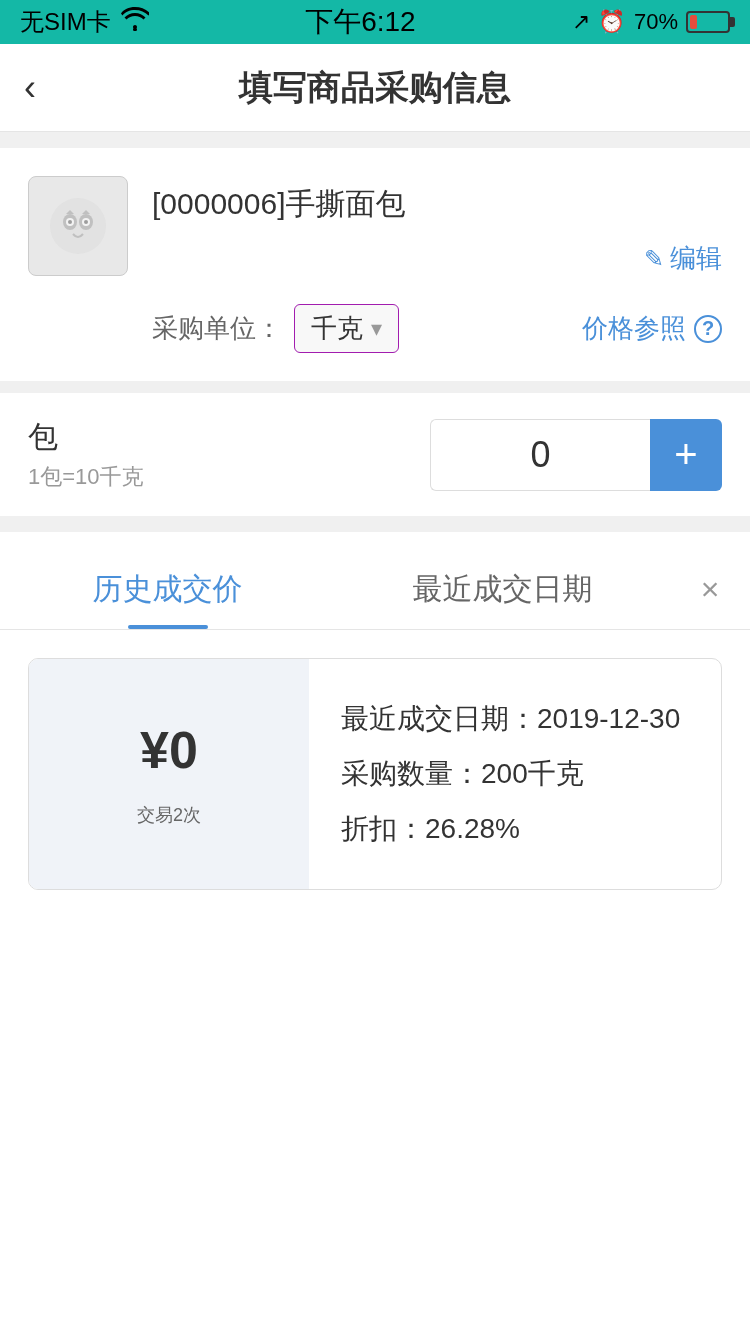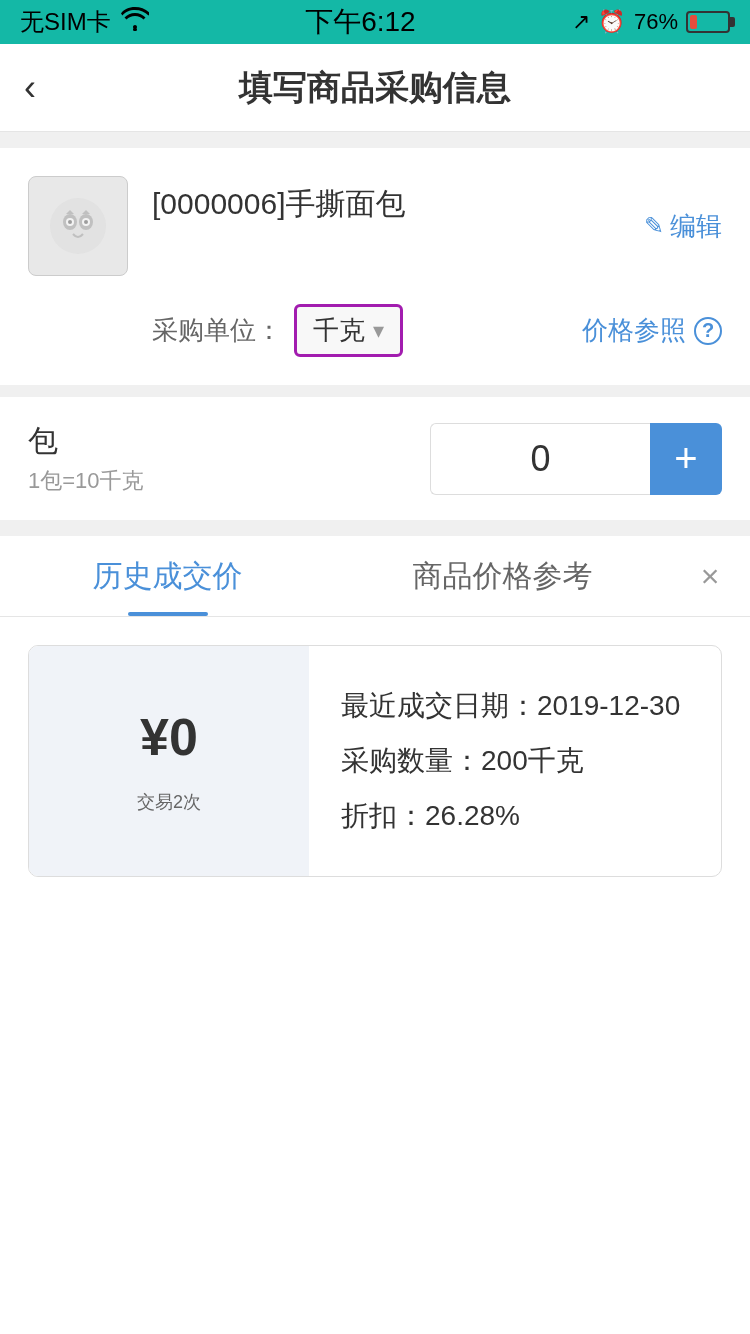--- a/index.html
+++ b/index.html
@@ -95,21 +95,21 @@
     
     .product-card {
       background: #fff;
       margin-top: 16px;
       padding: 28px 28px;
       display: flex;
       flex-direction: column;
     }
     .product-header {
       display: flex;
-      align-items: center;
+      align-items: flex-end;
       justify-content: space-between;
       margin-bottom: 20px;
     }
     .product-left {
       display: flex;
       align-items: flex-start;
       gap: 24px;
     }
     .product-image {
       width: 100px;
@@ -150,21 +150,21 @@
     }
     .unit-label {
       font-size: 26px;
       color: #666;
       margin-left: 124px;
       text-align: center;
     }
     .unit-select {
       display: inline-flex;
       align-items: center;
-      border: 3px solid #a21caf;
+      border: 1px solid #a21caf;
       border-radius: 6px;
       padding: 6px 16px;
       font-size: 26px;
       color: #333;
       background: #f8f8f8;
       gap: 8px;
       cursor: pointer;
       margin-left: 12px;
     }
     .price-ref {
@@ -239,21 +239,21 @@
       display: flex;
       align-items: center;
       justify-content: center;
       cursor: pointer;
     }
 
     
     .tabs-section {
       background: #fff;
       margin-top: 16px;
-      padding-top: 0;
+      padding-top: 17px;
     }
     .tabs-header {
       display: flex;
       align-items: center;
       border-bottom: 1px solid #e5e5e5;
       position: relative;
     }
     .tab-item {
       flex: 1;
       height: 80px;
@@ -349,21 +349,21 @@
     <span>
       <svg width="28" height="24" viewBox="0 0 28 24">
           <path d="M14 18c-1.1 0-2 .9-2 2s.9 2 2 2 2-.9 2-2-.9-2-2-2zm-8.5-5.5C7.6 10.4 10.6 9 14 9s6.4 1.4 8.5 3.5l2-2C22 8 18.2 6 14 6S6 8 3.5 10.5l2 2zm-4-4C4 5 8.6 3 14 3s10 2 13.5 5.5l2-2C25.5 2.5 20.1 0 14 0S2.5 2.5 0 6.5l1.5 2zm12.5 12c-1.1 0-2 .9-2 2s.9 2 2 2 2-.9 2-2-.9-2-2-2z" fill="#000"></path>
         </svg>
     </span>
   </div>
   <div class="status-bar-center">下午6:12</div>
   <div class="status-bar-right">
     <span style="font-size:22px;">↗</span>
     <span style="font-size:22px;">⏰</span>
-    <span>76%</span>
+    <span>70%</span>
     <div class="battery-icon">
       <div class="battery-fill"></div>
     </div>
   </div>
 </div>
 
 <div class="nav-bar">
   <div class="nav-back">‹</div>
   <div class="nav-title">填写商品采购信息</div>
 </div>
@@ -420,21 +420,21 @@
   </div>
 </div>
 
 <div class="tabs-section">
   <div class="tabs-header">
     <div class="tab-item active">
       <span>历史成交价</span>
       <div class="tab-underline"></div>
     </div>
     <div class="tab-item inactive">
-      <span>商品价格参考</span>
+      <span>最近成交日期</span>
     </div>
     <div class="tab-close">×</div>
   </div>
 
   <div class="history-content">
     <div class="history-card">
       <div class="history-card-left">
         <div class="history-price">¥0</div>
         <div class="history-times">交易2次</div>
       </div>

